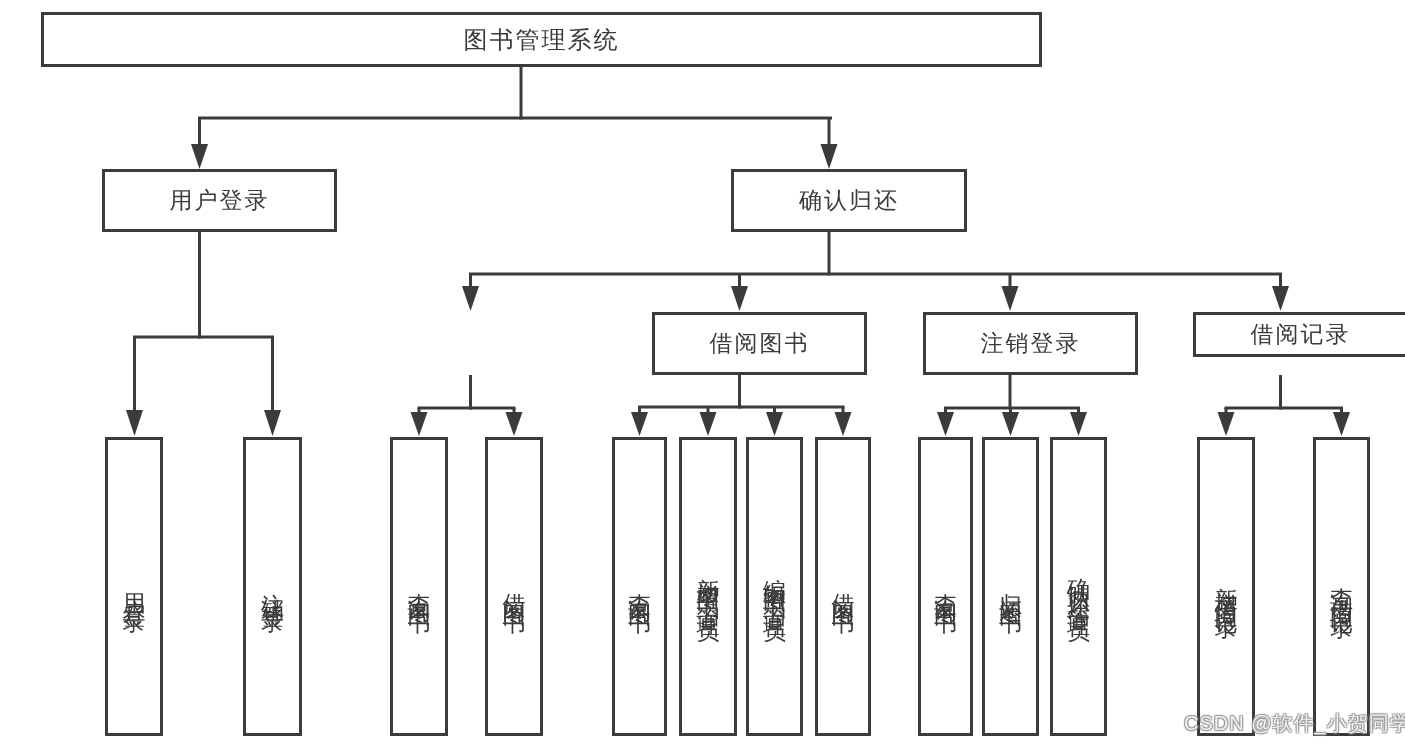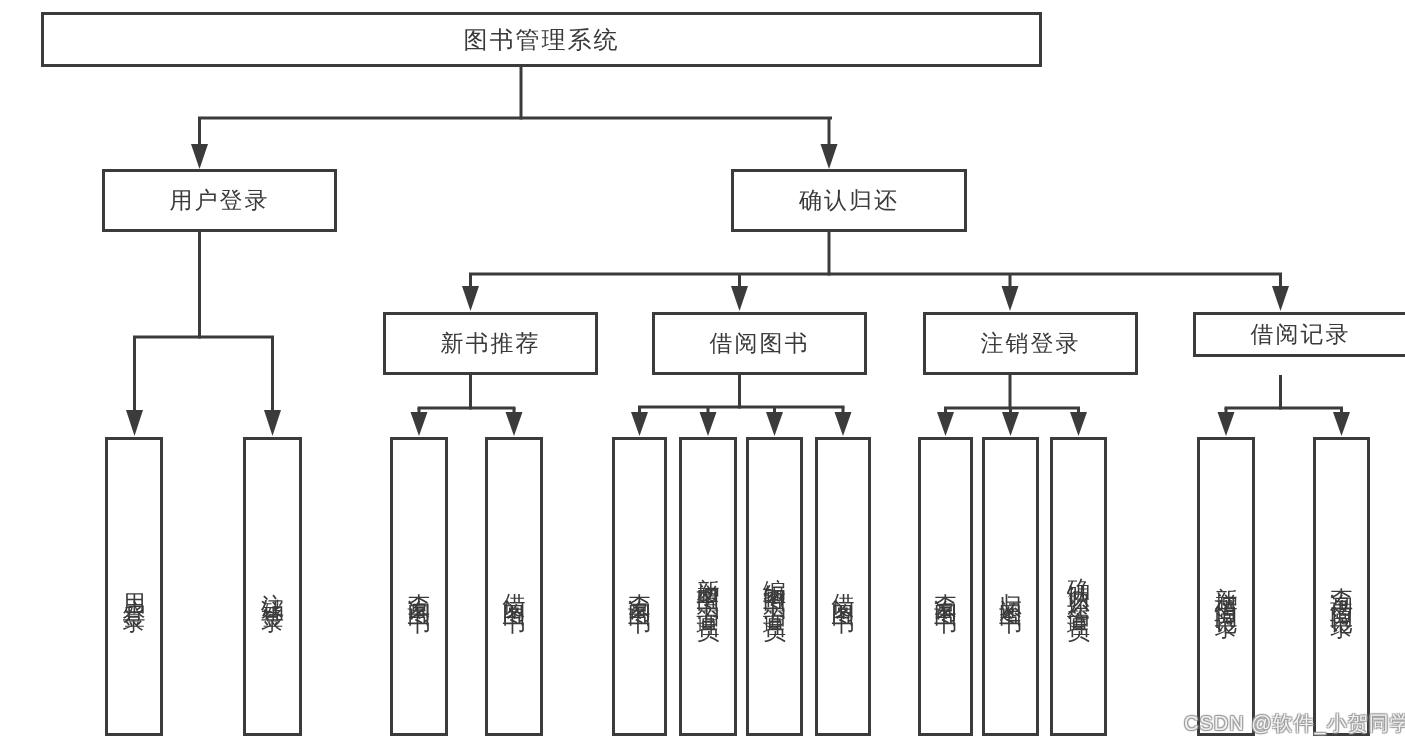--- a/index.html
+++ b/index.html
@@ -111,21 +111,20 @@
       <line x1="1341.5" y1="408" x2="1341.5" y2="414" fill="none"></line>
       <polygon stroke="none" points="1333,412 1350,412 1341.5,436"></polygon>
     </g>
   </svg>
 
   <div class="box h" style="left:21px;top:12px;width:1001px;height:55px;font-size:24px">图书管理系统</div>
 
   <div class="box h" style="left:82px;top:169px;width:235px;height:63px">用户登录</div>
   <div class="box h" style="left:711px;top:169px;width:236px;height:63px">确认归还</div>
 
-  <div class="box h" style="left:363px;top:312px;width:215px;height:63px">新书推荐</div>
   <div class="box h" style="left:632px;top:312px;width:215px;height:63px">借阅图书</div>
   <div class="box h" style="left:903px;top:312px;width:215px;height:63px">注销登录</div>
   <div class="box h" style="left:1173px;top:312px;width:215px;height:45px">借阅记录</div>
 
   <div class="box v" style="left:105px;top:437px;width:58px;height:299px">用户登录</div>
   <div class="box v" style="left:243px;top:437px;width:59px;height:299px">注销登录</div>
 
   <div class="box v" style="left:390px;top:437px;width:58px;height:299px">查询图书</div>
   <div class="box v" style="left:485px;top:437px;width:58px;height:299px">借阅图书</div>
 

